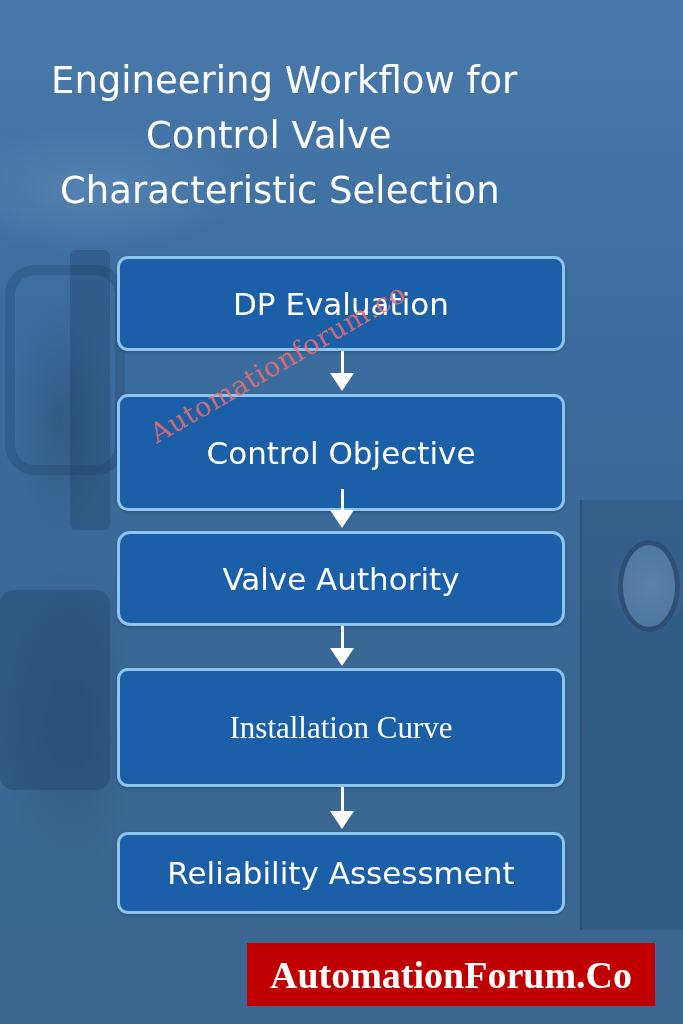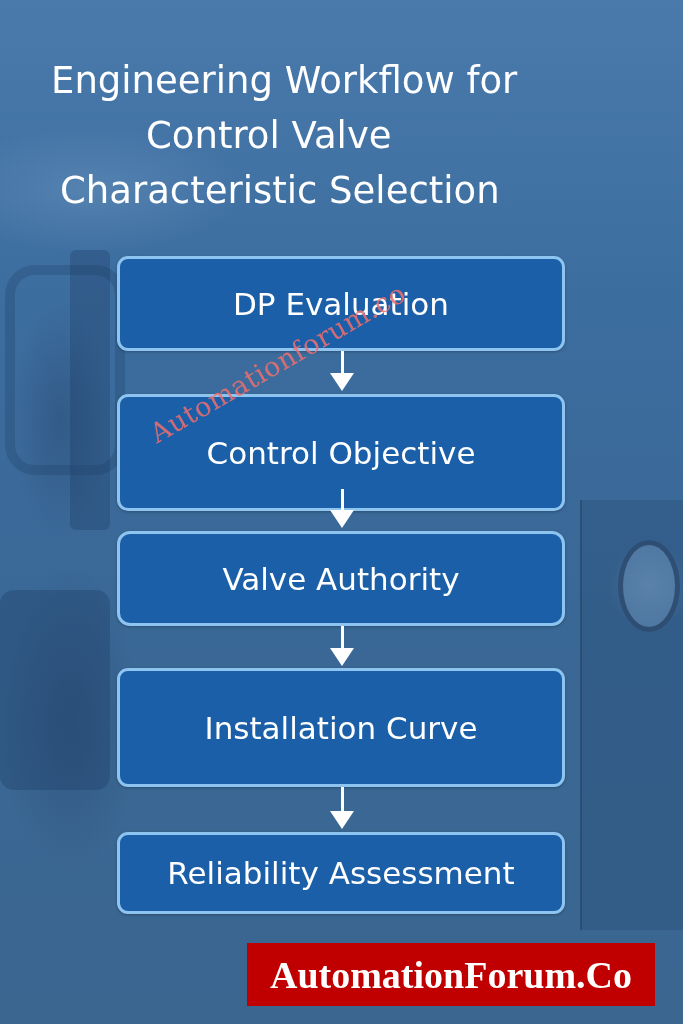--- a/index.html
+++ b/index.html
@@ -103,21 +103,21 @@
 </div>
 
 <div class="step" style="top:531px;height:95px;border-radius:13px;">
   <span>Valve Authority</span>
 </div>
 <div class="arrow" style="top:626px;">
   <div class="shaft" style="height:22px;"></div>
     <div class="head"></div>
 </div>
 
-<div class="step" style="top:668px;height:119px;flex-direction:column;">
+<div class="step" style="top:668px;height:119px;flex-direction:column;font-family:Liberation Serif, serif;">
   <span>Installation Curve</span>
 </div>
 <div class="arrow" style="top:787px;">
   <div class="shaft" style="height:24px;"></div>
     <div class="head"></div>
 </div>
 
 <div class="step" style="top:832px;height:82px;">
   <span>Reliability Assessment</span>
 </div>

